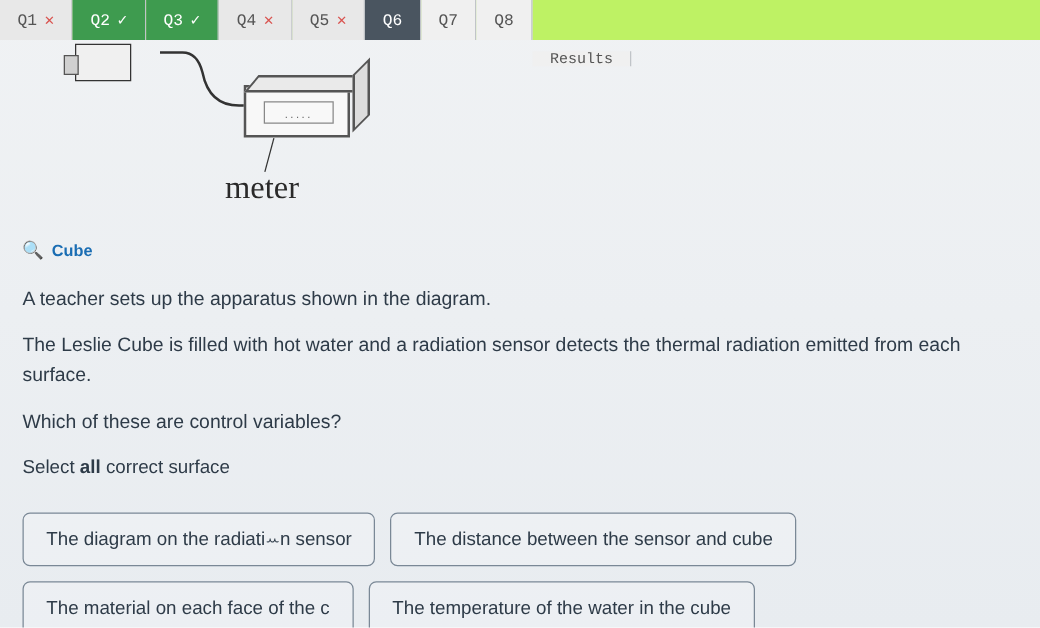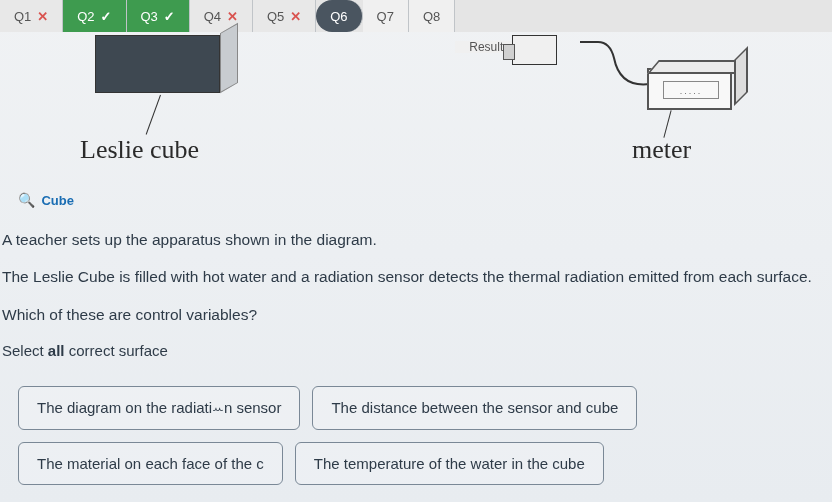--- a/index.html
+++ b/index.html
@@ -6,22 +6,23 @@
     body {
       font-family: Arial, sans-serif;
       background: linear-gradient(180deg, #f0f2f4 0%, #e8ecf0 100%);
       width: 832px;
       height: 502px;
       overflow: hidden;
       color: #2a3744;
     }
     .tabs {
       display: flex;
-      background: #e5e5e5;
+      background: #bef264;
       height: 32px;
+      font-family: Liberation Mono, monospace;
     }
     .tab {
       padding: 6px 14px;
       font-size: 13px;
       display: flex;
       align-items: center;
       gap: 6px;
       border-right: 1px solid #c0c4c8;
       background: #e8e8e8;
       cursor: pointer;
@@ -31,21 +32,20 @@
       background: #3e9b4f;
       color: #fff;
     }
     .tab.wrong {
       background: #e8e8e8;
       color: #555;
     }
     .tab.active {
       background: #4a5560;
       color: #fff;
-      border-radius: 16px;
     }
     .tab.plain {
       background: #f0f0f0;
     }
     .tab .mark-x { color: #d9534f; font-weight: bold; }
     .tab .mark-v { color: #fff; font-weight: bold; }
     .tab.wrong .mark-x { color: #d9534f; }
     .tab.results { font-size: 12px; margin-top: 41px; }
     
     .diagram-area {
@@ -193,21 +193,21 @@
       display: flex;
       align-items: center;
       gap: 6px;
       cursor: pointer;
     }
     .zoom-icon {
       font-size: 14px;
     }
     
     .content {
-      padding: 20px 18px 0 2px;
+      padding: 20px 18px 0 18px;
       font-size: 15.5px;
       color: #2e3b48;
       line-height: 1.5;
     }
     .content p { margin-bottom: 14px; }
     .select-instruction { font-size: 15px; }
     .select-instruction strong { font-weight: bold; }
     
     .answers {
       padding: 10px 18px;
@@ -263,26 +263,20 @@
     </div>
   <div class="tab plain">
       <span>Q8</span>
     </div>
   <div class="tab plain results">
       <span>Results</span>
     </div>
 </div>
 
 <div class="diagram-area">
-  <div class="leslie-section">
-    <div class="cube-side"></div>
-    <div class="cube-front"></div>
-    <div class="cube-line"></div>
-    <div class="leslie-label">Leslie cube</div>
-  </div>
   <div class="meter-section">
     <div class="sensor-lead"></div>
     <svg class="wire" width="90" height="60">
       <path d="M 0 2 L 18 2 Q 30 2 34 18 Q 40 48 70 44" stroke="#333" stroke-width="2" fill="none"></path>
     </svg>
     <div class="meter-box">
       <div class="meter-display">.....</div>
     </div>
     <div class="meter-line"></div>
     <div class="meter-label">meter</div>

